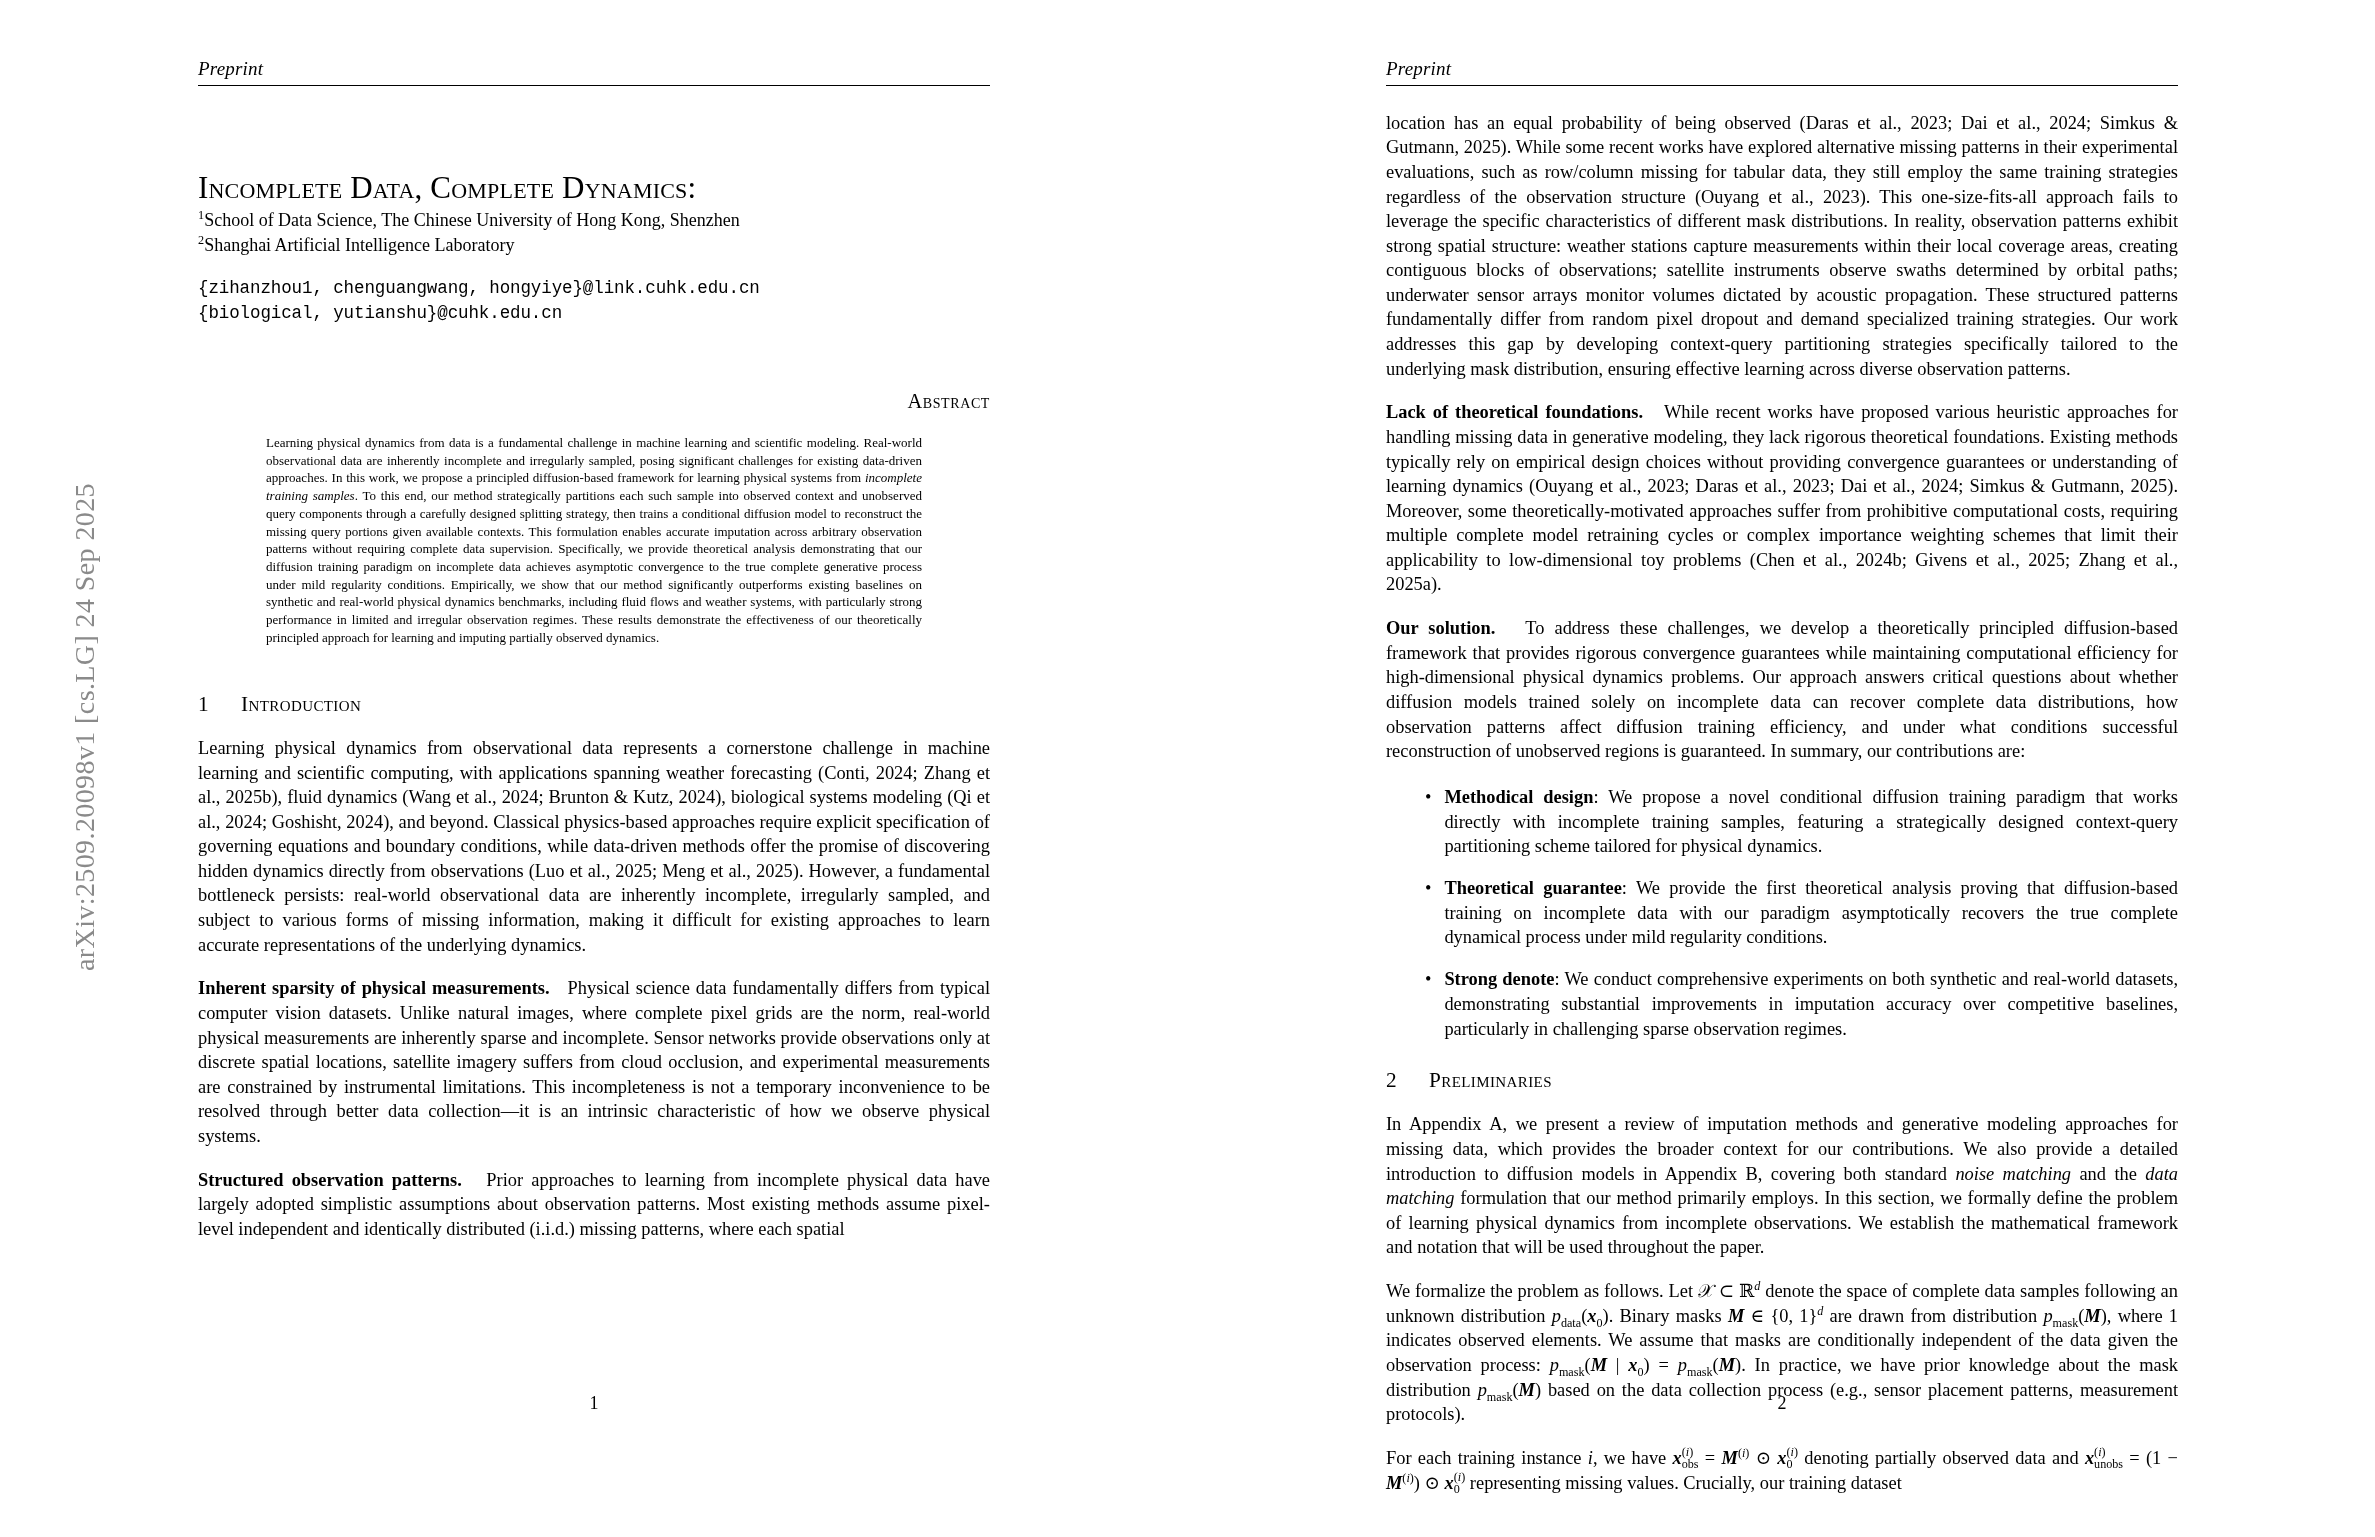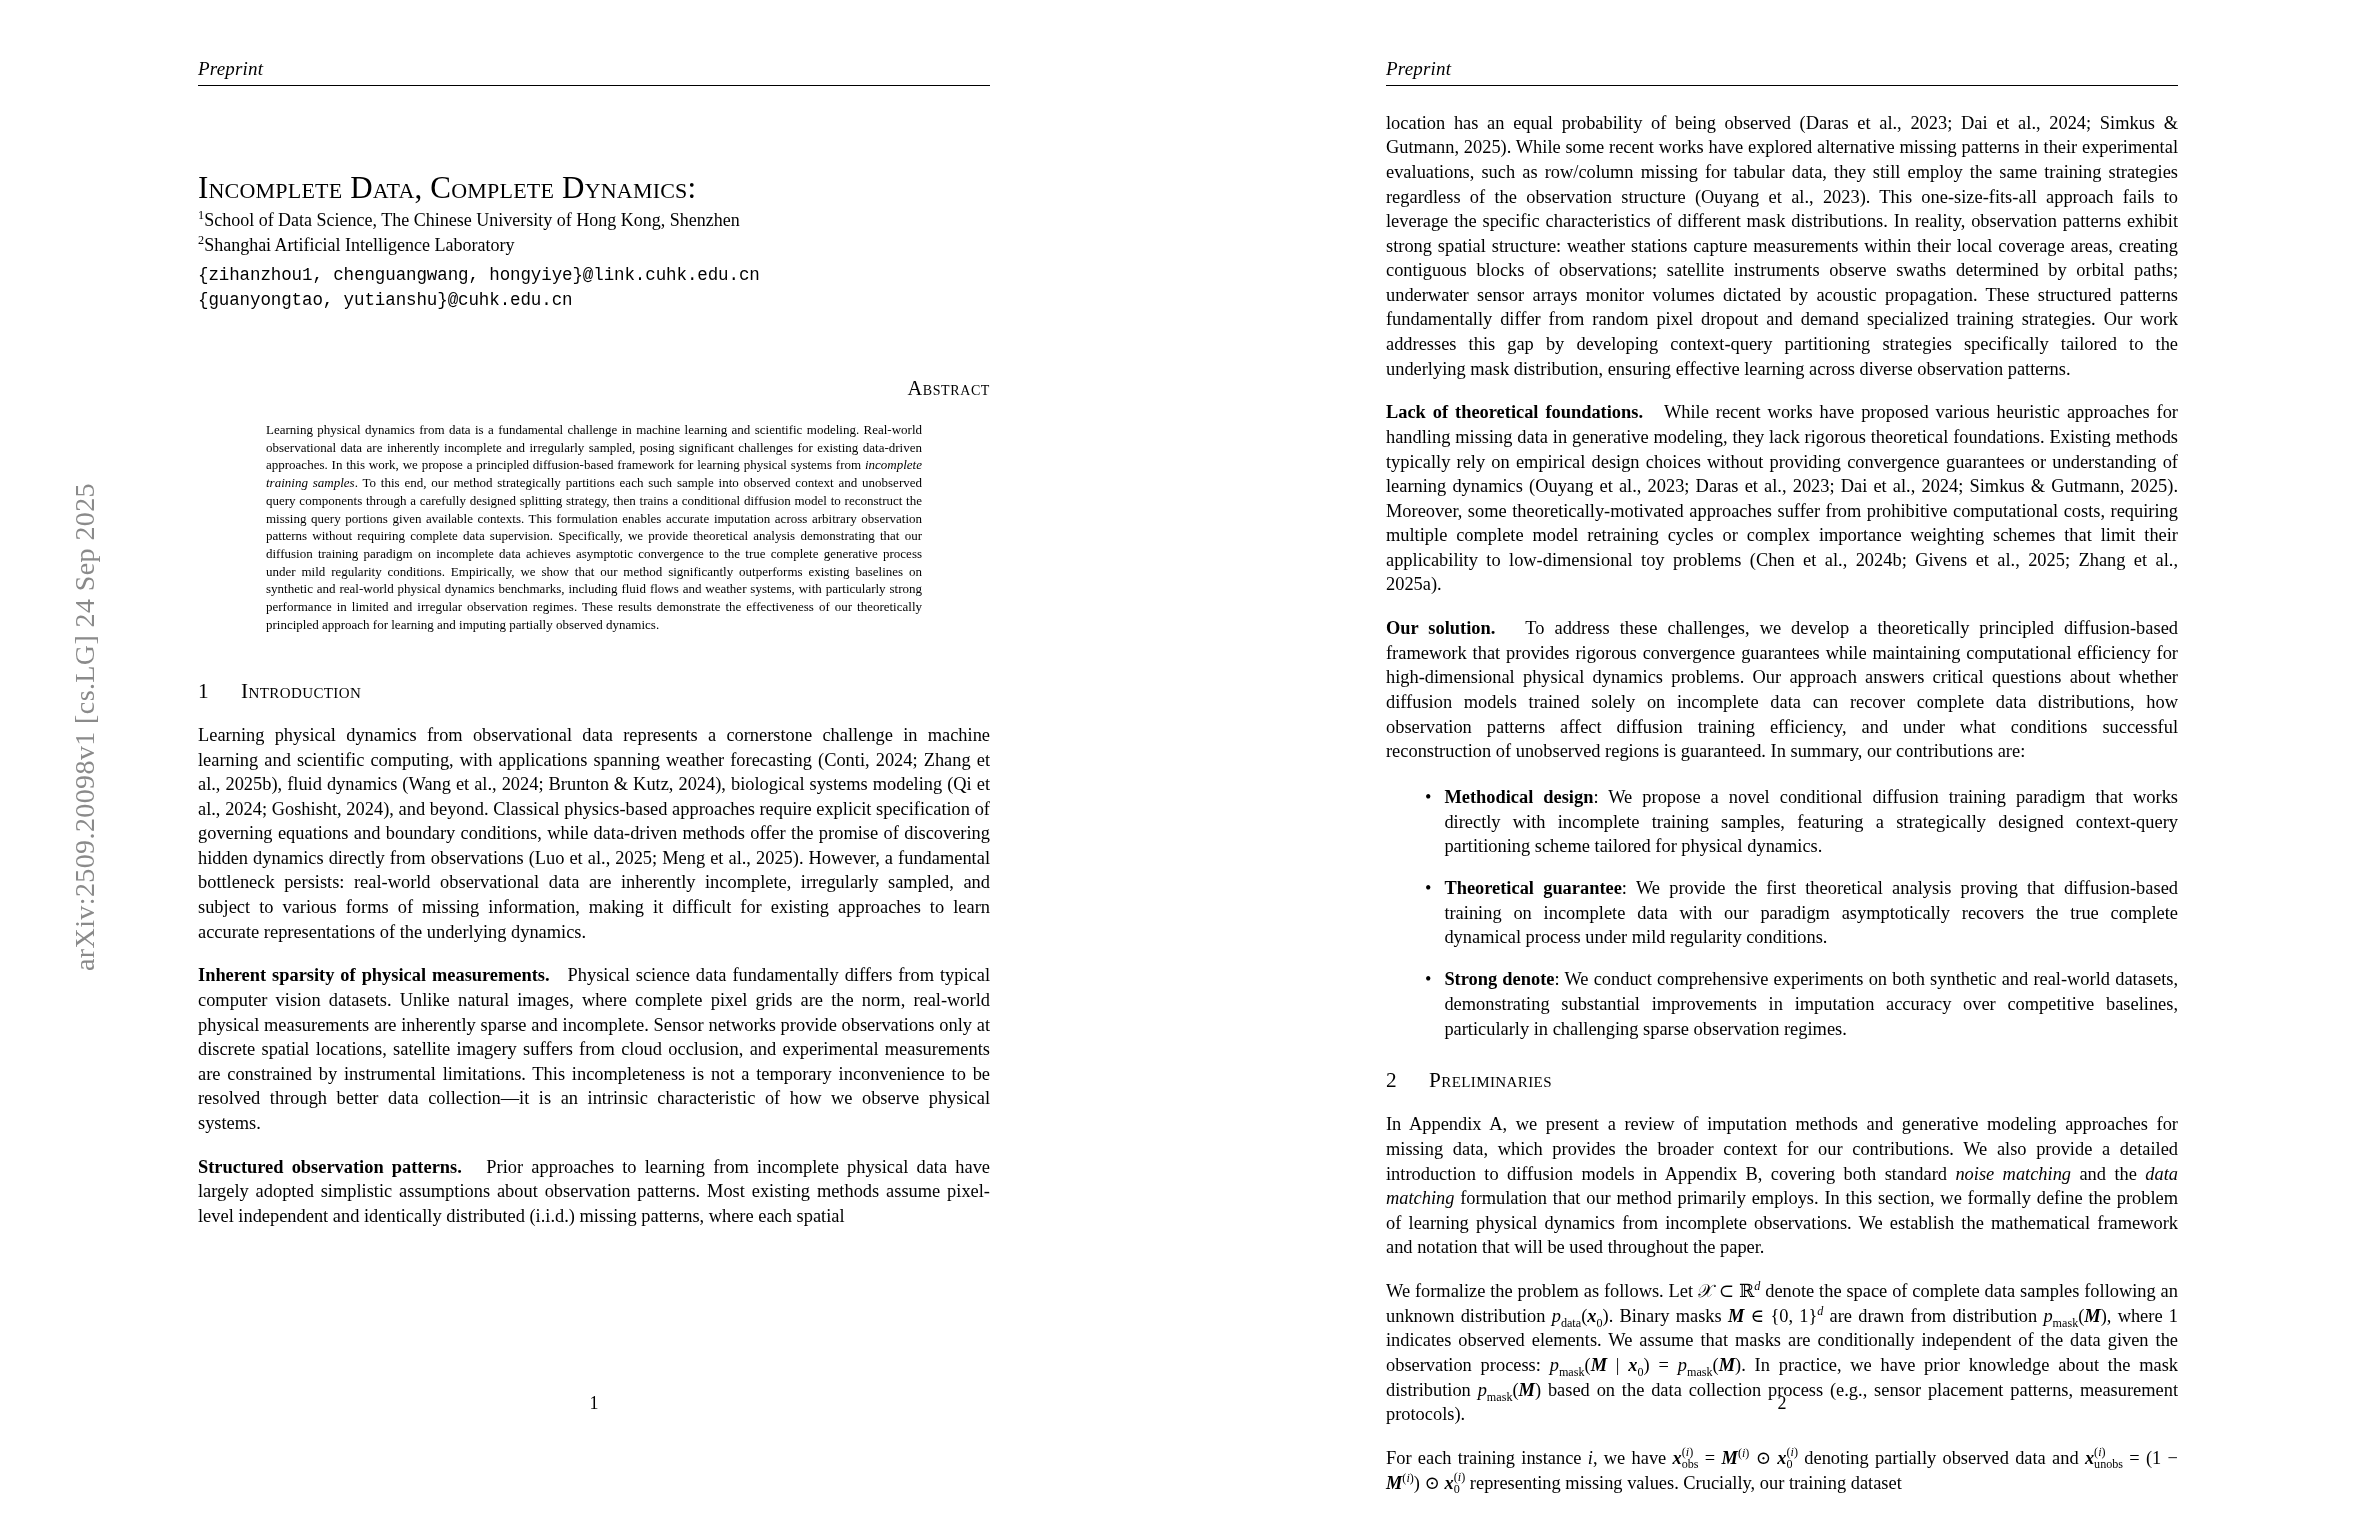--- a/index.html
+++ b/index.html
@@ -87,21 +87,21 @@
     margin-top: 47px;
     font-size: 19px;
     font-weight: bold;
     line-height: 1.32;
   }
   .affil {
     font-size: 18px;
     line-height: 1.38;
   }
   .emails {
-    margin-top: 5px;
+    margin-top: 18px;
     font-family: "Liberation Mono", "DejaVu Sans Mono", monospace;
     font-size: 17.5px;
     line-height: 1.42;
     letter-spacing: -0.1px;
   }
   sup { font-size: 0.68em; vertical-align: super; line-height: 0; }
 
   
   .abs-head {
     margin-top: 64px;
@@ -196,21 +196,21 @@
 
       <div class="affil">
         <sup>1</sup><span>School of Data Science, The Chinese University of Hong Kong, Shenzhen</span>
       </div>
       <div class="affil">
         <sup>2</sup><span>Shanghai Artificial Intelligence Laboratory</span>
       </div>
 
       <div class="emails">
         <div>{zihanzhou1, chenguangwang, hongyiye}@link.cuhk.edu.cn</div>
-        <div>{guanyongtao, yutianshu}@cuhk.edu.cn</div>
+        <div>{biological, yutianshu}@cuhk.edu.cn</div>
       </div>
 
       <div class="abs-head">Abstract</div>
 
       <div class="abstract">
         <span>Learning physical dynamics from data is a fundamental challenge in machine learning and scientific modeling. Real-world observational data are inherently incomplete and irregularly sampled, posing significant challenges for existing data-driven approaches. In this work, we propose a principled diffusion-based framework for learning physical systems from </span><i>incomplete training samples</i><span>. To this end, our method strategically partitions each such sample into observed context and unobserved query components through a carefully designed splitting strategy, then trains a conditional diffusion model to reconstruct the missing query portions given available contexts. This formulation enables accurate imputation across arbitrary observation patterns without requiring complete data supervision. Specifically, we provide theoretical analysis demonstrating that our diffusion training paradigm on incomplete data achieves asymptotic convergence to the true complete generative process under mild regularity conditions. Empirically, we show that our method significantly outperforms existing baselines on synthetic and real-world physical dynamics benchmarks, including fluid flows and weather systems, with particularly strong performance in limited and irregular observation regimes. These results demonstrate the effectiveness of our theoretically principled approach for learning and imputing partially observed dynamics.</span>
       </div>
 
       <div class="sec-head">
         <span class="num">1</span><span>Introduction</span>

